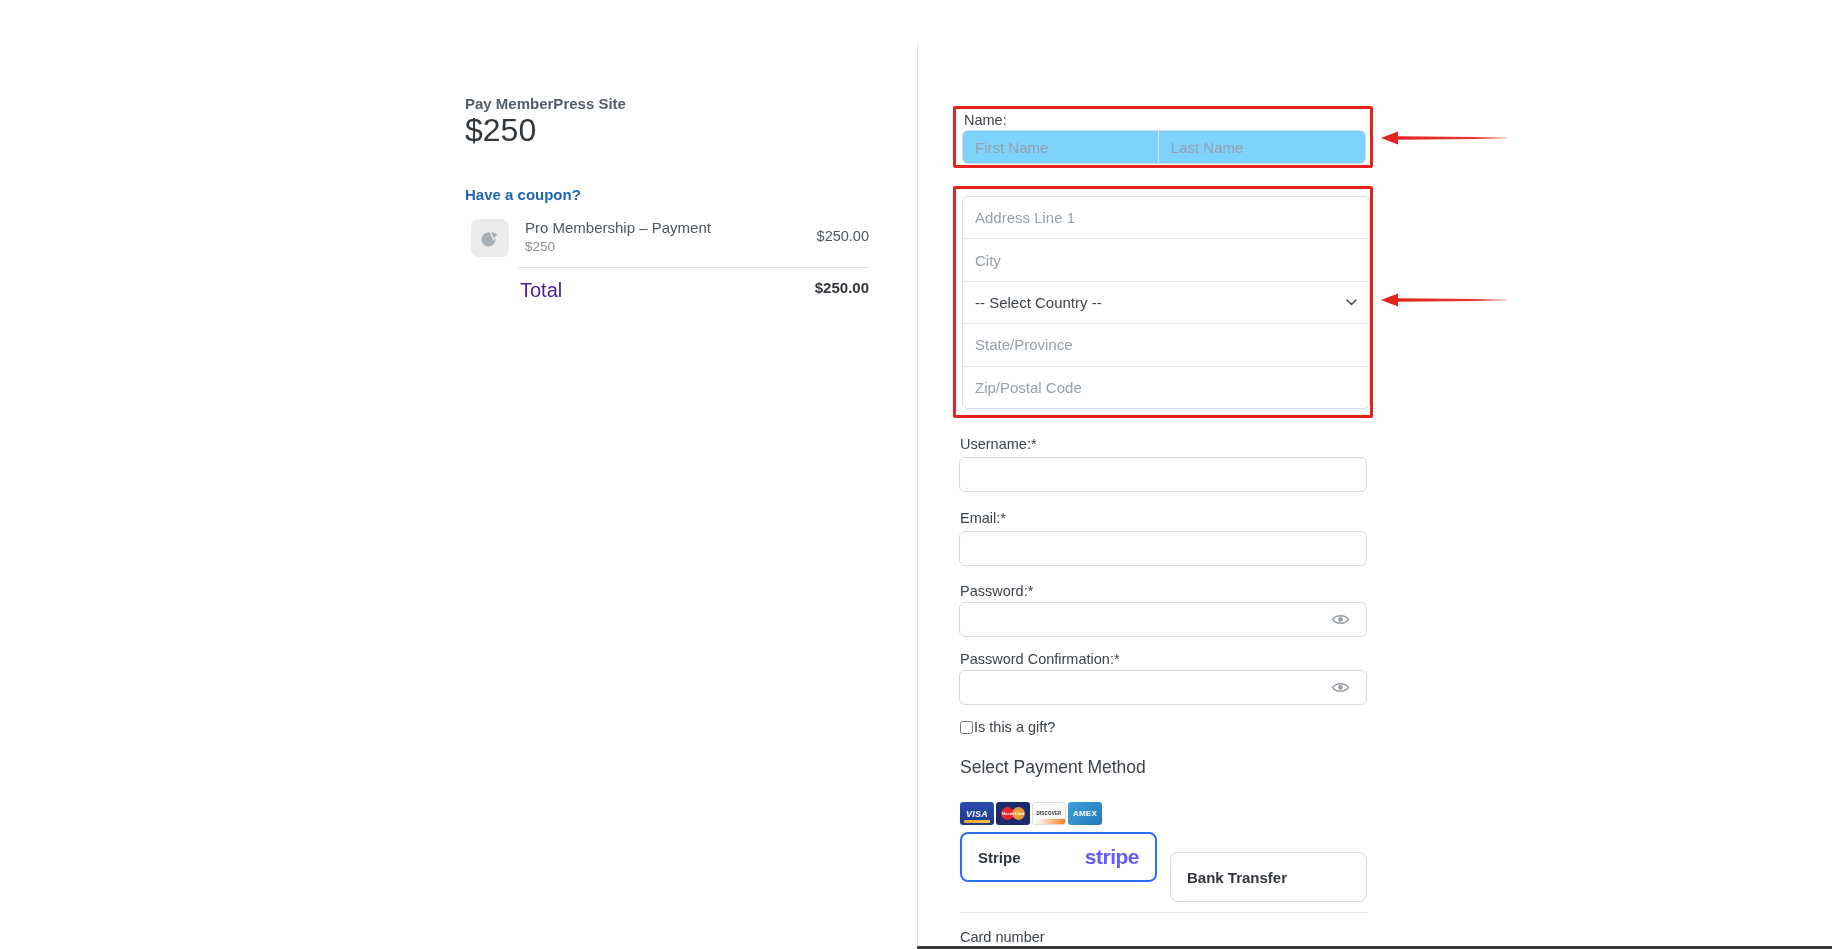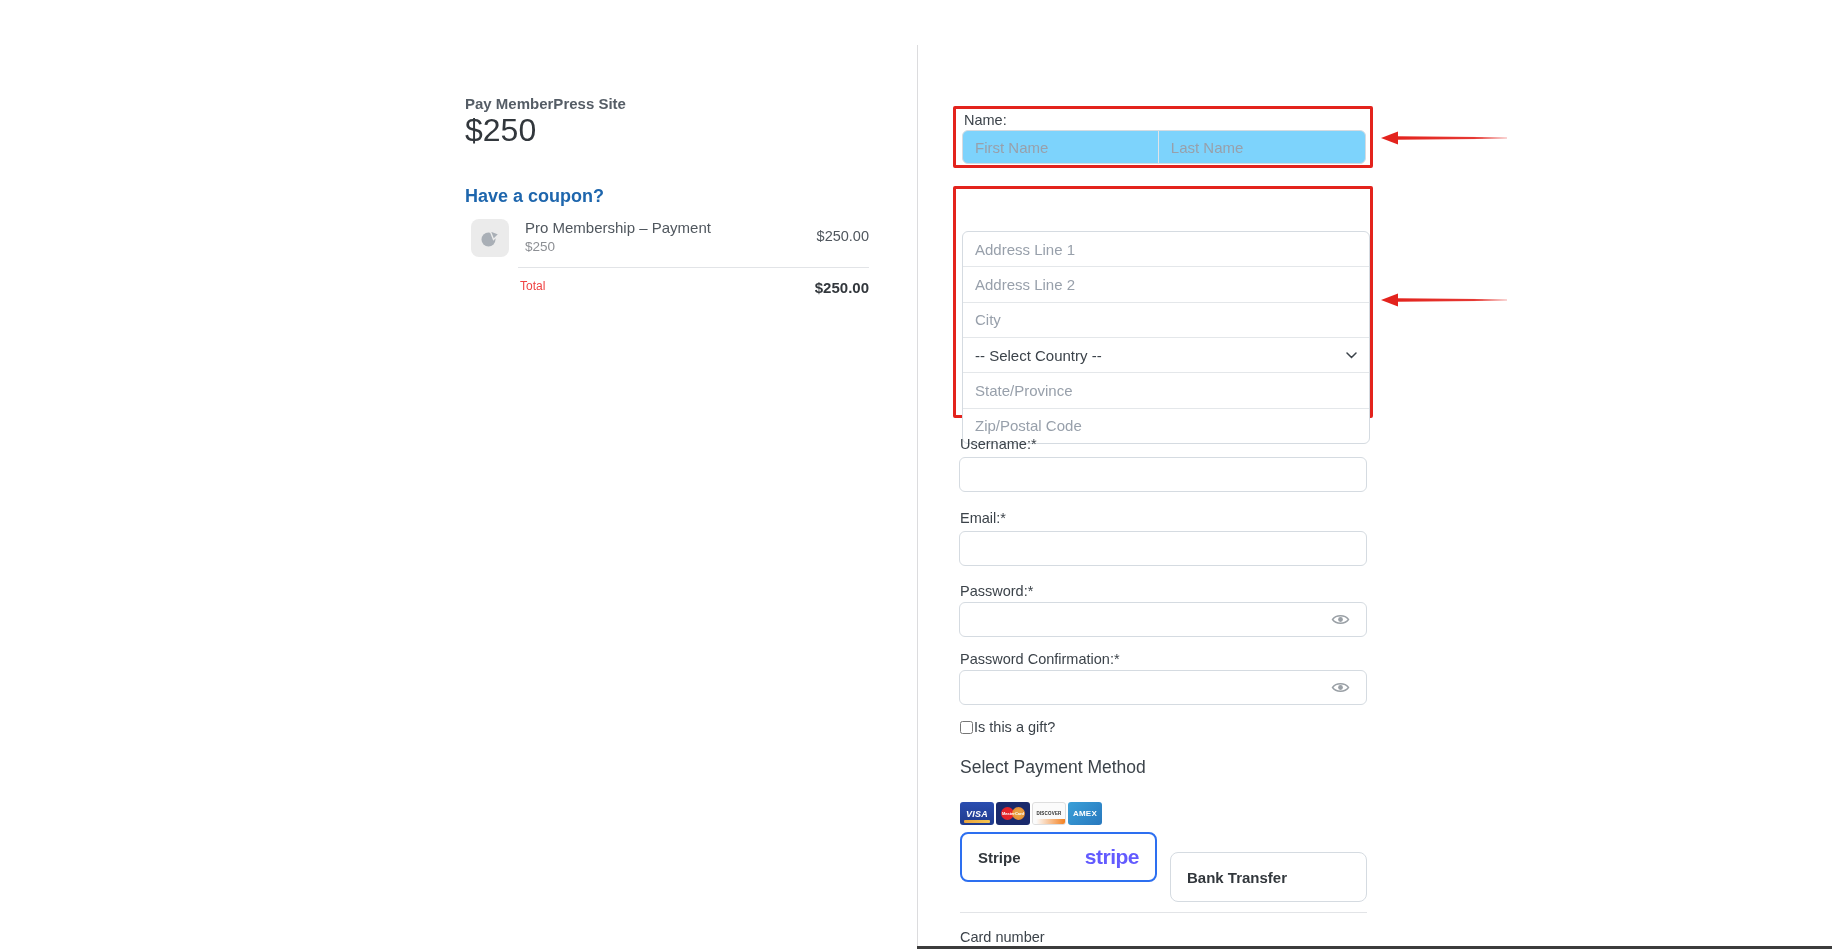--- a/index.html
+++ b/index.html
@@ -9,50 +9,50 @@
   
   .header { position:absolute; left:0; top:0; right:0; height:45px; background:#d5d5d6;
             display:flex; align-items:center; padding-left:20px; box-sizing:border-box; gap:10px; }
   .brand-text { font-size:23px; font-weight:600; color:var(--brand_blue,#2b62a9); letter-spacing:.3px; }
 
   .vline { position:absolute; left:917px; top:45px; bottom:0; width:1px; background:#dcdcde; }
 
   
   .sum-title  { position:absolute; left:465px; top:95px;  font-size:15px; font-weight:700; color:#555d66; }
   .sum-price  { position:absolute; left:465px; top:112px; font-size:32px; color:#32373c; }
-  .coupon     { position:absolute; left:465px; top:186px; font-size:18px; font-weight:700;
+  .coupon     { position:absolute; left:465px; top:186px; font-size:15px; font-weight:700;
                 color:var(--link,#1e66ad); cursor:pointer; }
   .item-row   { position:absolute; left:471px; top:219px; width:398px; display:flex; }
   .item-icon  { width:38px; height:38px; border-radius:8px; background:#ebebeb; flex:0 0 38px;
                 display:flex; align-items:center; justify-content:center; margin-right:16px; }
   .item-info  { flex:1; }
   .item-name  { font-size:15px;  color:#50575e; }
   .item-sub   { font-size:13.5px; color:#8c8f94; margin-top:3px; }
   .item-amount{ font-size:14.5px; color:#50575e; padding-top:9px; }
   .sum-div    { position:absolute; left:518px; top:267px; width:351px; height:1px; background:#e2e4e7; }
   .total-row  { position:absolute; left:520px; top:279px; width:349px; display:flex; justify-content:space-between; }
-  .total-label{ font-size:12px; color:#ef4444; }
+  .total-label{ font-size:20px; color:#4c1d95; }
   .total-amount{ font-size:15px; font-weight:700; color:#32373c; }
 
   
   .hl { position:absolute; border:3px solid var(--highlight,#e3231d); border-radius:2px; box-sizing:border-box; }
   .hl-name { left:953px; top:106px; width:420px; height:62px; }
   .hl-addr { left:953px; top:186px; width:420px; height:232px; }
   .flabel  { position:absolute; left:8px; top:3px; font-size:14.5px; color:#3c434a; }
 
   .name-group { position:absolute; left:6px; top:21px; width:404px; height:34px; background:#7dd3fc;
                 border:1px solid #d5dbe1; border-radius:6px; display:flex; overflow:hidden; box-sizing:border-box; }
   .name-group input { border:none; outline:none; flex:1; padding:0 12px; font-size:15px;
                       font-family:inherit; color:#32373c; background:transparent; min-width:0; }
   .name-group input:first-child { flex:0 0 42.5%; border-right:1px solid #e0e3e8; }
   input::placeholder { color:#98a0ab; opacity:1; }
 
   .addr-group { position:absolute; left:6px; top:7px; width:408px; height:213px; background:#fff;
                 border:1px solid #d5dbe1; border-radius:6px; display:flex; flex-direction:column;
-                box-sizing:border-box; overflow:hidden;margin-top:35px; }
+                box-sizing:border-box; overflow:hidden; }
   .addr-row { flex:1; display:flex; align-items:center; padding:0 12px; border-top:1px solid #e4e7ea; }
   .addr-row:first-child { border-top:none; }
   .addr-row input { border:none; outline:none; width:100%; font-size:15px; font-family:inherit;
                     color:#32373c; background:transparent; padding:0; }
   .country-row { justify-content:space-between; cursor:pointer; }
   .country-text { font-size:15px; color:#3c434a; }
 
   .arrow { position:absolute; }
   .arrow1 { left:1381px; top:130px; }
   .arrow2 { left:1381px; top:292px; }
@@ -161,23 +161,20 @@
       <path d="M15,6.2 L126,7.3 L126,8.7 L15,9.8 Z" fill="url(#ag)"></path>
     </svg>
   </div>
 
   <div class="hl hl-addr">
     <div class="addr-group">
       <div class="addr-row">
         <input type="text" placeholder="Address Line 1" style="">
       </div>
       <div class="addr-row">
-        <input type="text" placeholder="Address Line 2" style="">
-      </div>
-      <div class="addr-row">
         <input type="text" placeholder="City" style="">
       </div>
       <div class="addr-row country-row">
         <span class="country-text">-- Select Country --</span>
         <span style="line-height:0;">
           <svg width="11" height="7" viewBox="0 0 11 7">
               <polyline points="1,1 5.5,5.5 10,1" fill="none" stroke="#3c434a" stroke-width="1.5" stroke-linecap="round"></polyline>
             </svg>
         </span>
       </div>

